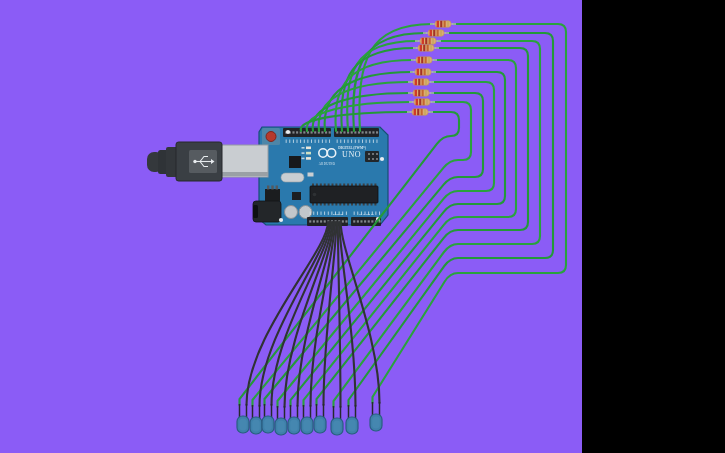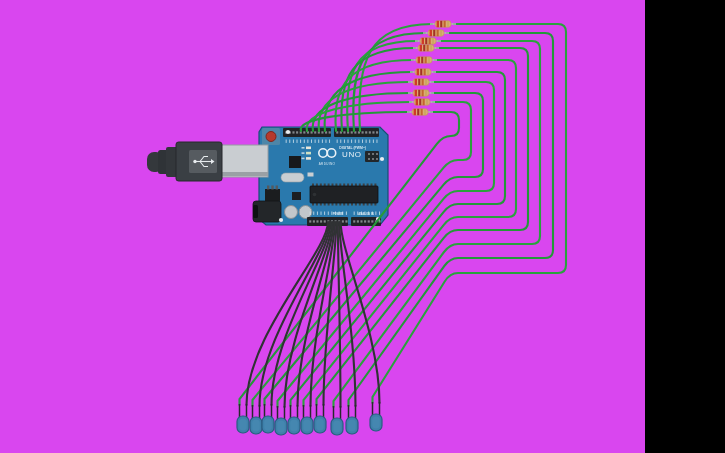--- a/index.html
+++ b/index.html
@@ -1,17 +1,17 @@
 <!DOCTYPE html>
 <html><head>
 <meta charset="utf-8">
 <style>
   html,body{margin:0;padding:0;background:#000;}
-  #stage{position:relative;width:645px;height:453px;background:#d946ef;overflow:hidden;
-         font-family:Liberation Sans, sans-serif;}
+  #stage{position:relative;width:582px;height:453px;background:#8b5cf6;overflow:hidden;
+         font-family:Liberation Serif, serif;}
   svg text{user-select:none;}
 </style>
 </head>
 <body>
 
 <div id="stage">
 <svg id="cv" width="725" height="453" viewBox="0 0 725 453">
 
   <g id="board">
     <path d="M262,127 L380,127 L388,135 L388,215 L380,225 L266,225 L259,219 L259,132 Z" fill="#2a79ad" stroke="#174f75" stroke-width="1.2"></path>

